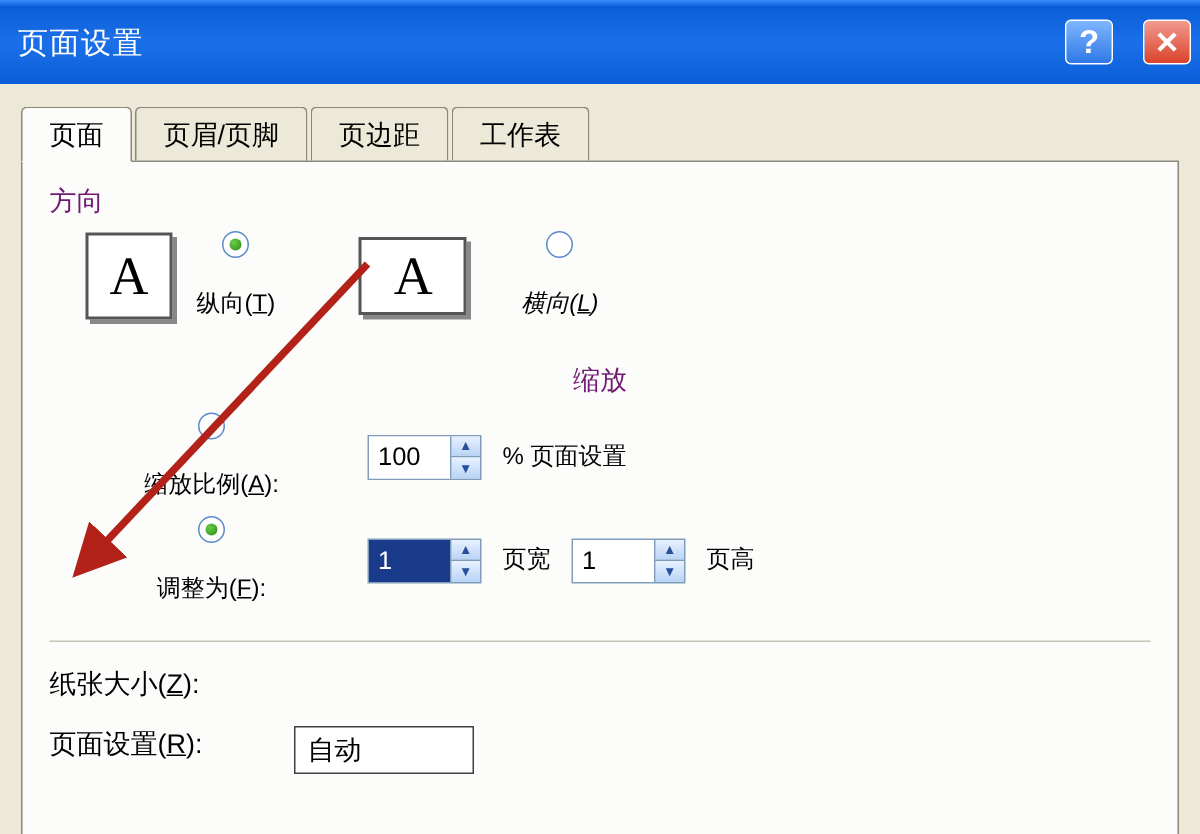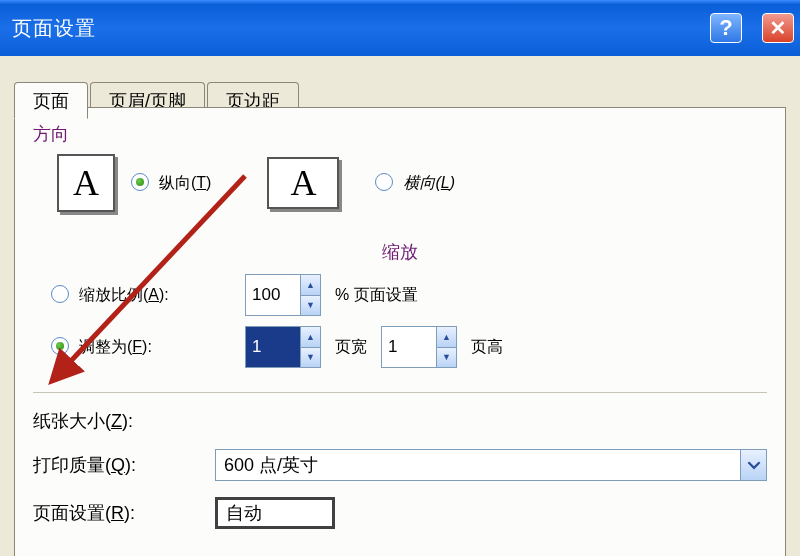--- a/index.html
+++ b/index.html
@@ -45,21 +45,21 @@
   
   .tabrow { display: flex; }
   .tab {
     padding: 6px 18px 5px 18px;
     border: 1px solid #8a867a;
     border-bottom: none;
     background: #ece9d8;
     margin-right: 2px;
     font-size: 18px;
     position: relative;
-    top: 12px;
+    top: 1px;
     border-top-left-radius: 4px;
     border-top-right-radius: 4px;
   }
   .tab.active {
     background: #fcfcfa;
     border-bottom: 1px solid #fcfcfa;
     z-index: 2;
   }
   .tabpanel {
     border: 1px solid #8a867a;
@@ -85,71 +85,71 @@
     width: 58px; height: 58px;
     border: 2px solid #555;
     display: flex; align-items: center; justify-content: center;
     font-family: "Times New Roman", serif;
     font-size: 36px;
     position: relative;
     box-shadow: 3px 3px 0 #888;
     background: #fff;
   }
   .page-icon.landscape { width: 72px; height: 52px; }
-  .radio-wrap { display: inline-flex; gap: 10px; margin-right: 40px; }
+  .radio-wrap { display: inline-flex; align-items: center; gap: 20px; margin-right: 40px; flex-direction: column; }
   .radio-outer {
     width: 18px; height: 18px; border: 1px solid #5b8ac9; border-radius: 50%;
     display: inline-flex; align-items: center; justify-content: center;
     background: #fff;
   }
   .radio-outer.checked::after {
     content: ""; width: 8px; height: 8px; border-radius: 50%;
     background: radial-gradient(circle at 35% 35%, #6bcb4c, #2a8a12);
   }
   .u { text-decoration: underline; }
   .scale-row {
     display: flex; align-items: center; gap: 14px;
     padding-left: 18px; margin-top: 10px;
   }
   .spinner {
     display: inline-flex; align-items: stretch;
-    border: 1px solid #7f9db9; background: #fff; height: 42px;
+    border: 1px solid #7f9db9; background: #fff; height: 30px;
   }
   .spinner input {
     border: none; width: 54px; padding: 0 6px; font-size: 17px; font-family: inherit;
     background: #fff; outline: none;
   }
   .spinner input.sel { background: #1a3a8a; color: #fff; }
   .spin-btns { display: flex; flex-direction: column; width: 20px; }
   .spin-btns div {
     flex: 1; border-left: 1px solid #7f9db9;
     background: linear-gradient(to bottom, #e8f1ff, #b9d3f6);
     display: flex; align-items: center; justify-content: center;
     font-size: 9px; color: #274f9a;
   }
   .spin-btns div:first-child { border-bottom: 1px solid #7f9db9; }
   hr.sep { border: none; border-top: 1px solid #c7c3b5; margin: 24px 0 16px 0; }
-  .field-row { display: flex; align-items: center; gap: 30px; margin-top: 16px; }
+  .field-row { display: flex; align-items: flex-start; gap: 11px; margin-top: 16px; }
   .field-label { width: 152px; font-size: 18px; }
   .combo {
     flex: 1; display: flex; align-items: center;
     border: 1px solid #7f9db9; background: #fff; height: 32px;
     padding: 0 0 0 8px; font-size: 18px;
   }
   .combo .combo-text { flex: 1; }
   .combo .combo-btn {
     width: 26px; height: 100%;
     background: linear-gradient(to bottom, #e8f1ff, #b9d3f6);
     border-left: 1px solid #7f9db9;
     display: flex; align-items: center; justify-content: center;
     color: #274f9a;
   }
   .combo .combo-btn svg { width: 14px; height: 14px; }
   .textfield {
-    border: 3px solid #404040; background: #fff; height: 32px;
+    border: 1px solid #404040; background: #fff; height: 32px;
     padding: 0 8px; font-size: 18px; width: 120px;
     display: flex; align-items: center;
   }
   
   .arrow-svg {
     position: absolute;
     pointer-events: none;
   }
 </style>
 </head>
@@ -159,20 +159,21 @@
   <div class="title">页面设置</div>
   <div class="tb-btn tb-help">?</div>
   <div class="tb-btn tb-close">✕</div>
 </div>
 
 <div class="client">
   <div class="tabrow">
     <div class="tab active">页面</div>
     <div class="tab">页眉/页脚</div>
     <div class="tab">页边距</div>
+    <div class="tab">工作表</div>
   </div>
 
   <div class="tabpanel">
 
     <div class="group-label">方向</div>
     <div class="orientation-row">
       <div class="page-icon">A</div>
       <label class="radio-wrap">
         <span class="radio-outer checked"></span>
         <span>
@@ -233,33 +234,20 @@
     </div>
 
     <hr class="sep">
 
     <div class="field-row">
       <div class="field-label">
         <span>纸张大小</span>(<span class="u">Z</span>):
       </div>
     </div>
 
-    <div class="field-row">
-      <div class="field-label">
-        <span>打印质量</span>(<span class="u">Q</span>):
-      </div>
-      <div class="combo">
-        <div class="combo-text">600 点/英寸</div>
-        <div class="combo-btn">
-          <svg viewBox="0 0 10 10">
-              <path d="M1 3 L5 7 L9 3" fill="none" stroke="#274f9a" stroke-width="1.6"></path>
-            </svg>
-        </div>
-      </div>
-    </div>
 
     <div class="field-row">
       <div class="field-label">
         <span>页面设置</span>(<span class="u">R</span>):
       </div>
       <div class="textfield">自动</div>
     </div>
 
     <svg class="arrow-svg" style="left:10px; top:60px;" width="240" height="230">
       <defs>

